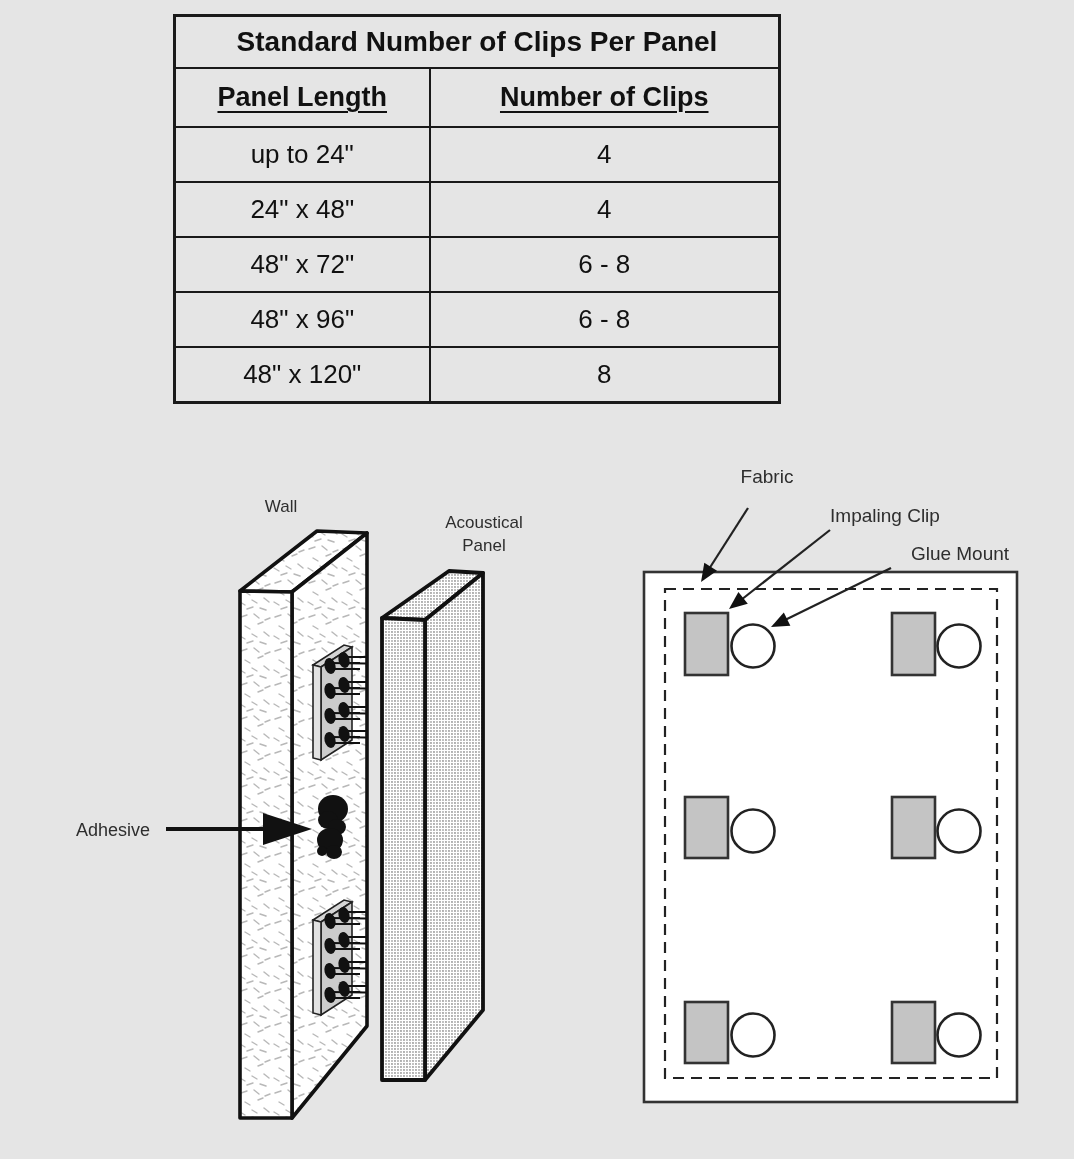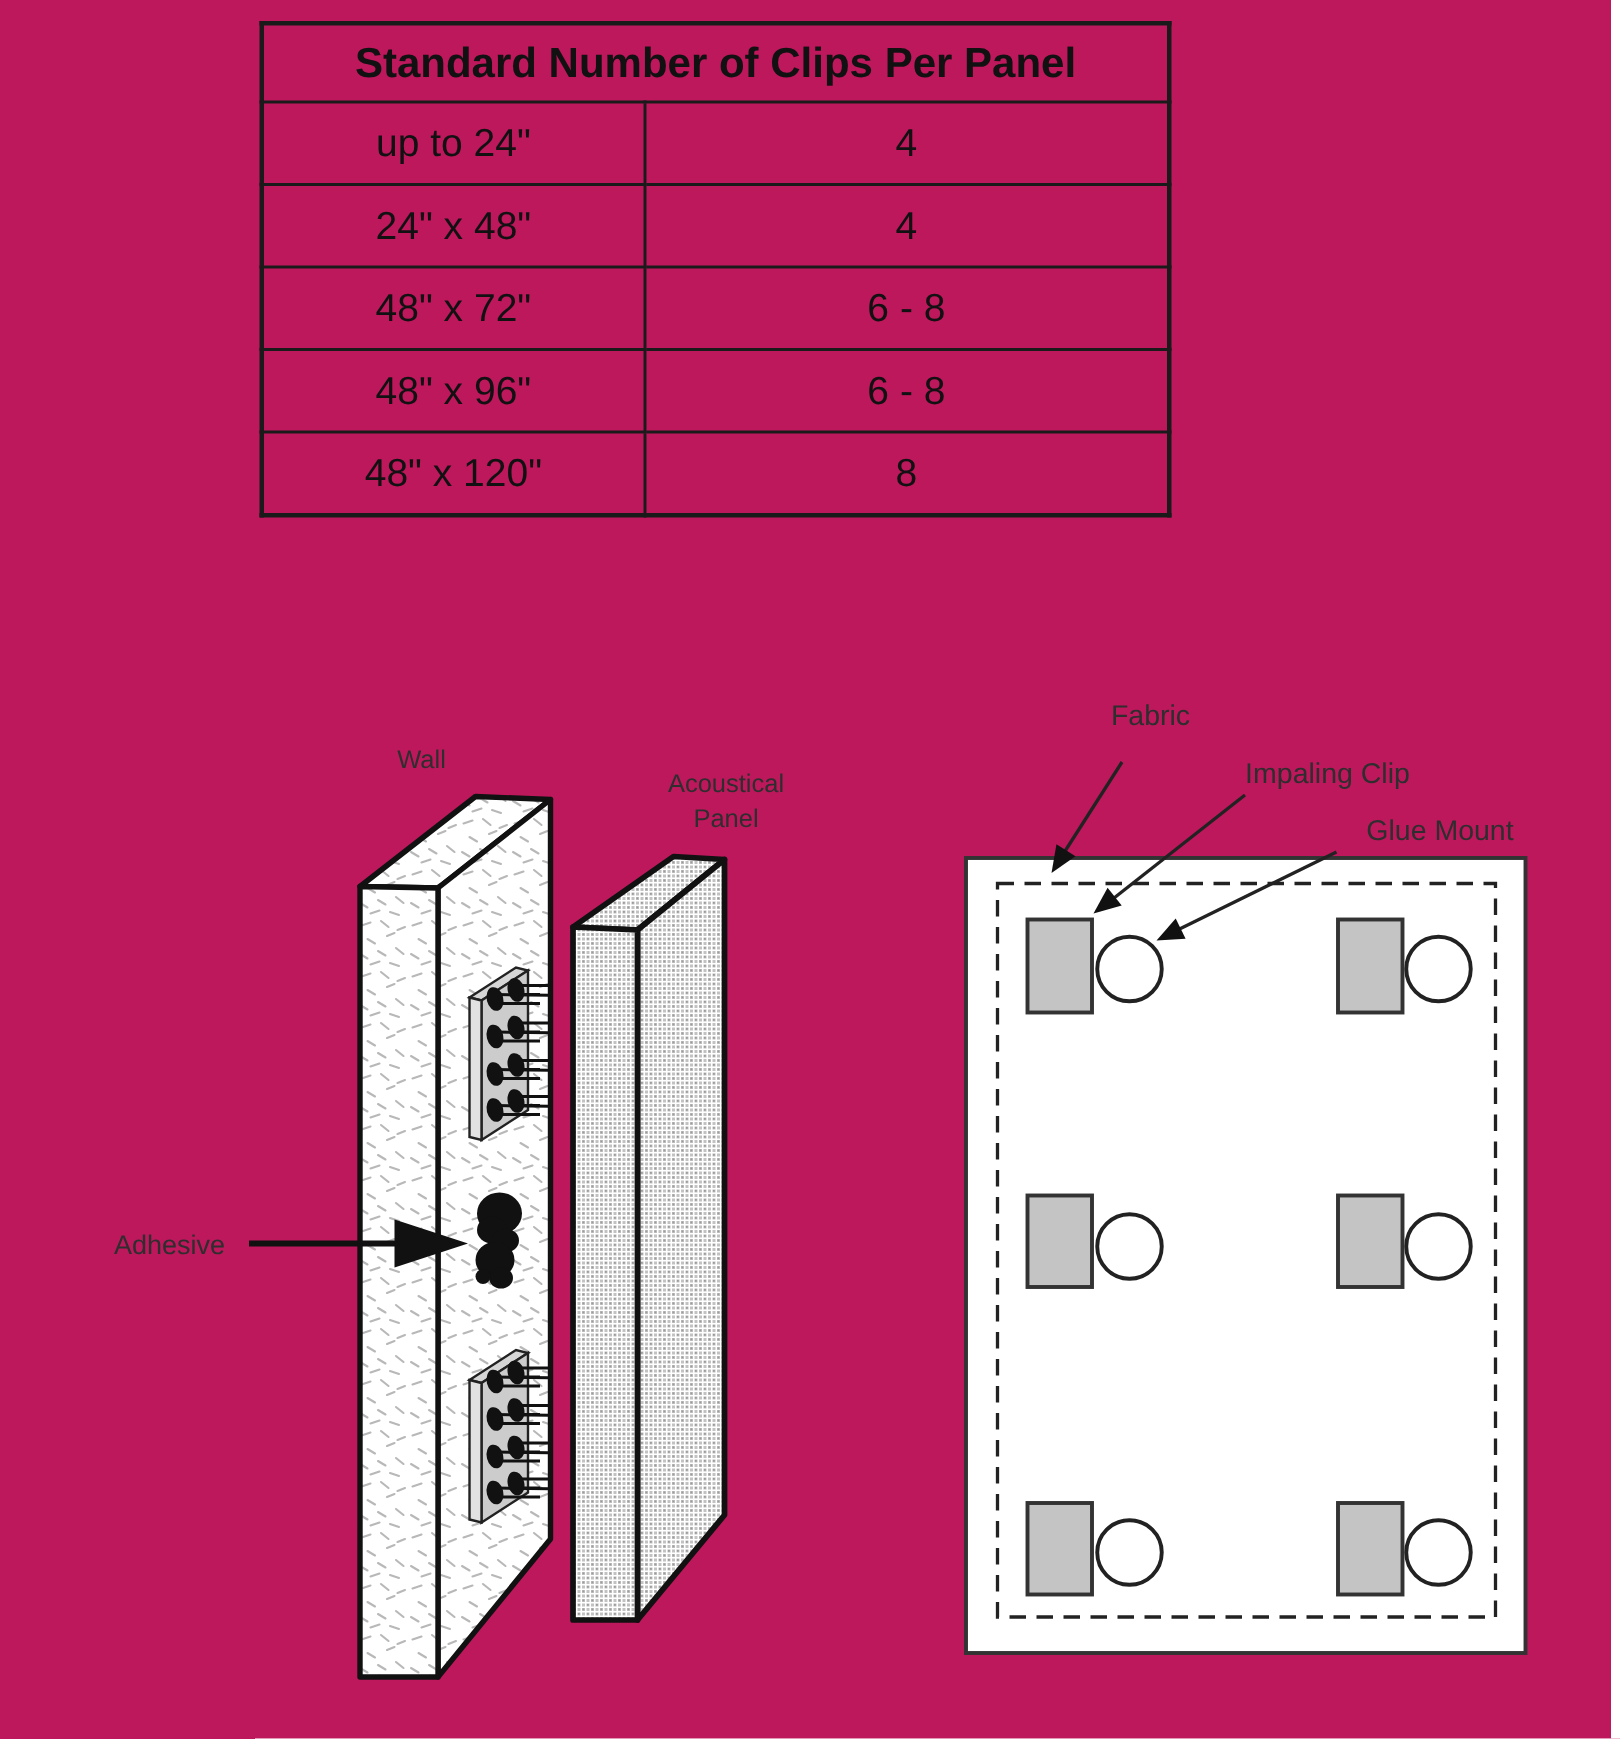--- a/index.html
+++ b/index.html
@@ -1,17 +1,17 @@
 <!DOCTYPE html>
 <html><head>
 <meta charset="utf-8">
 <style>
   html,body{margin:0;padding:0;background:#ffffff;}
   .stage{
-    position:relative;width:1074px;height:1159px;background:#be185d;
+    position:relative;width:1074px;height:1159px;background:#e5e5e5;
     font-family:"Liberation Sans",sans-serif;overflow:hidden;text-decoration:underline;
   }
   table.clips-table{
     position:absolute;left:173px;top:14px;
     border-collapse:collapse;table-layout:fixed;
     border:3px solid #1a1a1a;
   }
   table.clips-table th,table.clips-table td{
     border:2px solid #1a1a1a;text-align:center;vertical-align:middle;
     color:#111;padding:0;
@@ -29,20 +29,24 @@
 <div class="stage">
 
   <table class="clips-table">
     <colgroup>
         <col style="width:255px">
         <col style="width:350px">
       </colgroup>
     <tbody>
         <tr class="title-row">
       <th colspan="2">Standard Number of Clips Per Panel</th>
+    </tr>
+    <tr class="header-row">
+      <th>Panel Length</th>
+      <th>Number of Clips</th>
     </tr>
     <tr class="data-row">
       <td>up to 24"</td>
       <td>4</td>
     </tr>
     <tr class="data-row">
       <td>24" x 48"</td>
       <td>4</td>
     </tr>
     <tr class="data-row">

